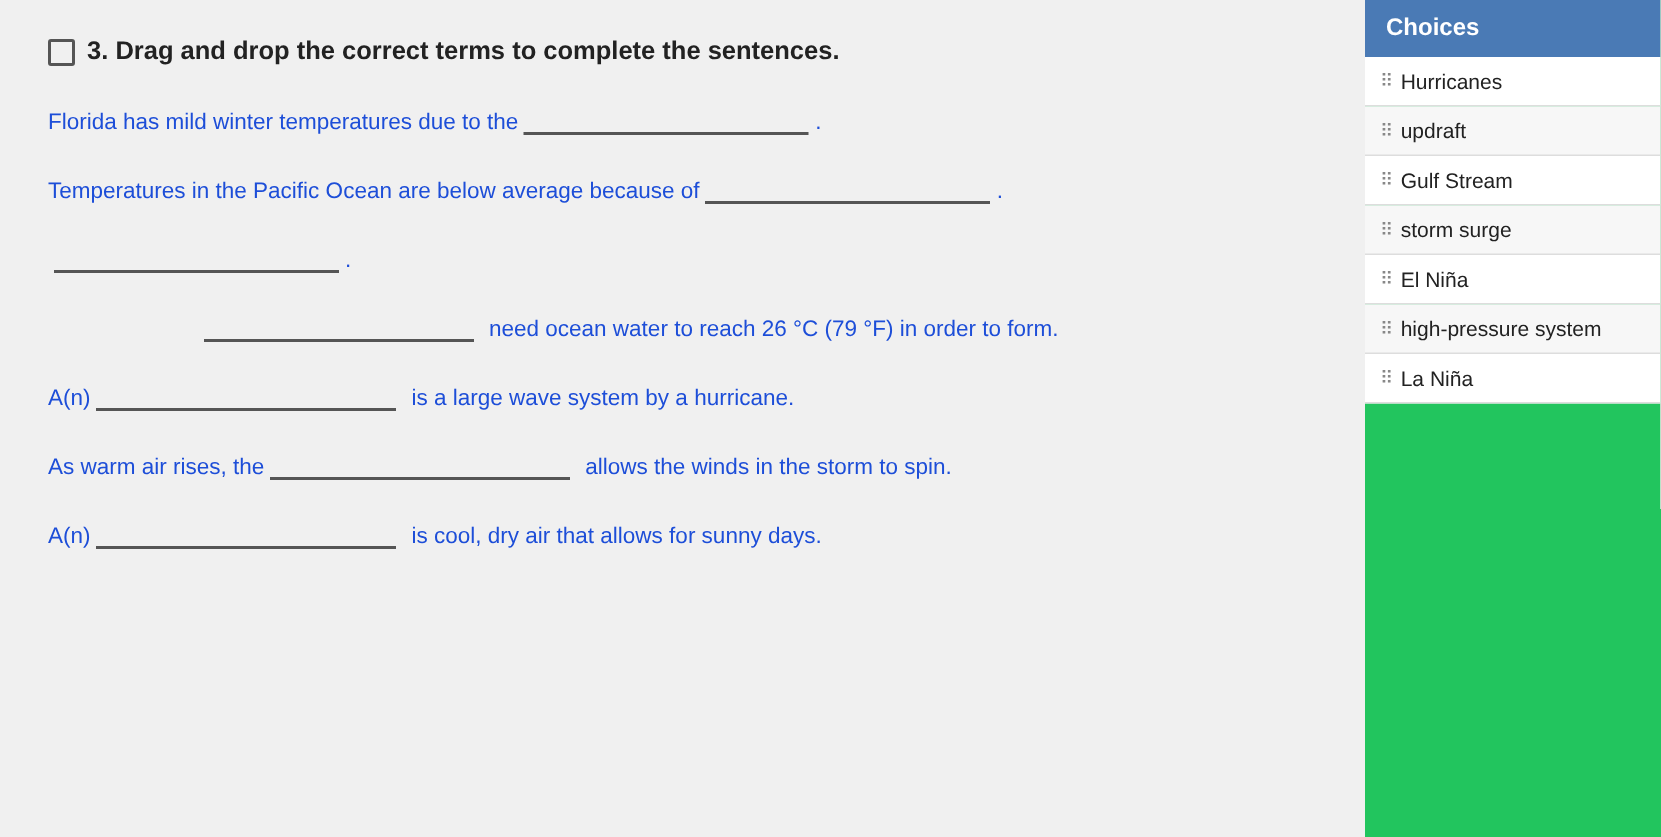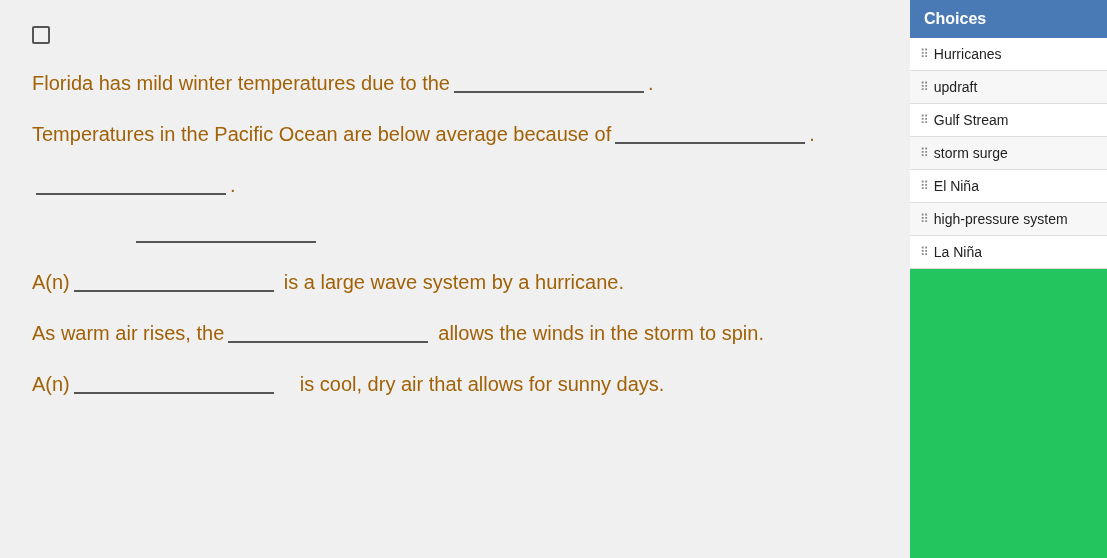--- a/index.html
+++ b/index.html
@@ -86,43 +86,47 @@
     }
 
     .drag-icon {
       color: #888;
       font-size: 12px;
       letter-spacing: -1px;
     }
 
     .sentence-inline {
       display: flex;
-      align-items: center;
+      align-items: flex-end;
       flex-wrap: nowrap;
-      font-size: 20px;
-      color: #a16207;
+      font-size: 15px;
+      color: #1d4ed8;
       margin-bottom: 28px;
     }
 
     .sentence-inline .blank-line {
       min-width: 190px;
     }
 
     .last-row {
       margin-bottom: 0;
     }
 
   </style>
 </head>
 <body>
 
 <div class="main-content">
 
   <div class="question-header">
     <div class="checkbox-icon"></div>
+    <span class="question-title">
+      <span>3.</span>
+      <span>Drag and drop the correct terms to complete the sentences.</span>
+    </span>
   </div>
 
   <div class="sentence-inline">
     <span class="sentence-text">Florida has mild winter temperatures due to the</span>
     <span class="blank-line"></span>
     <span class="sentence-text">.</span>
   </div>
 
   <div class="sentence-inline">
     <span class="sentence-text">Temperatures in the Pacific Ocean are below average because of</span>
@@ -130,38 +134,39 @@
     <span class="sentence-text">.</span>
   </div>
 
   <div class="sentence-inline">
     <span class="blank-line"></span>
     <span class="sentence-text">.</span>
   </div>
 
   <div class="sentence-inline" style="padding-left: 100px;">
     <span class="blank-line" style="min-width:180px;"></span>
+    <span class="sentence-text" style="margin-left:6px;">need ocean water to reach 26 °C (79 °F) in order to form.</span>
   </div>
 
   <div class="sentence-inline">
     <span class="sentence-text">A(n)</span>
     <span class="blank-line" style="min-width:200px;"></span>
     <span class="sentence-text" style="margin-left:6px;">is a large wave system by a hurricane.</span>
   </div>
 
   <div class="sentence-inline">
     <span class="sentence-text">As warm air rises, the</span>
     <span class="blank-line" style="min-width:200px;"></span>
     <span class="sentence-text" style="margin-left:6px;">allows the winds in the storm to spin.</span>
   </div>
 
   <div class="sentence-inline last-row">
     <span class="sentence-text">A(n)</span>
     <span class="blank-line" style="min-width:200px;"></span>
-    <span class="sentence-text" style="margin-left:22px;">is cool, dry air that allows for sunny days.</span>
+    <span class="sentence-text" style="margin-left:6px;">is cool, dry air that allows for sunny days.</span>
   </div>
 
 </div>
 
 <div class="choices-panel">
   <div class="choices-header">Choices</div>
 
   <div class="choice-item">
     <span class="drag-icon">⠿</span>
     <span>Hurricanes</span>

